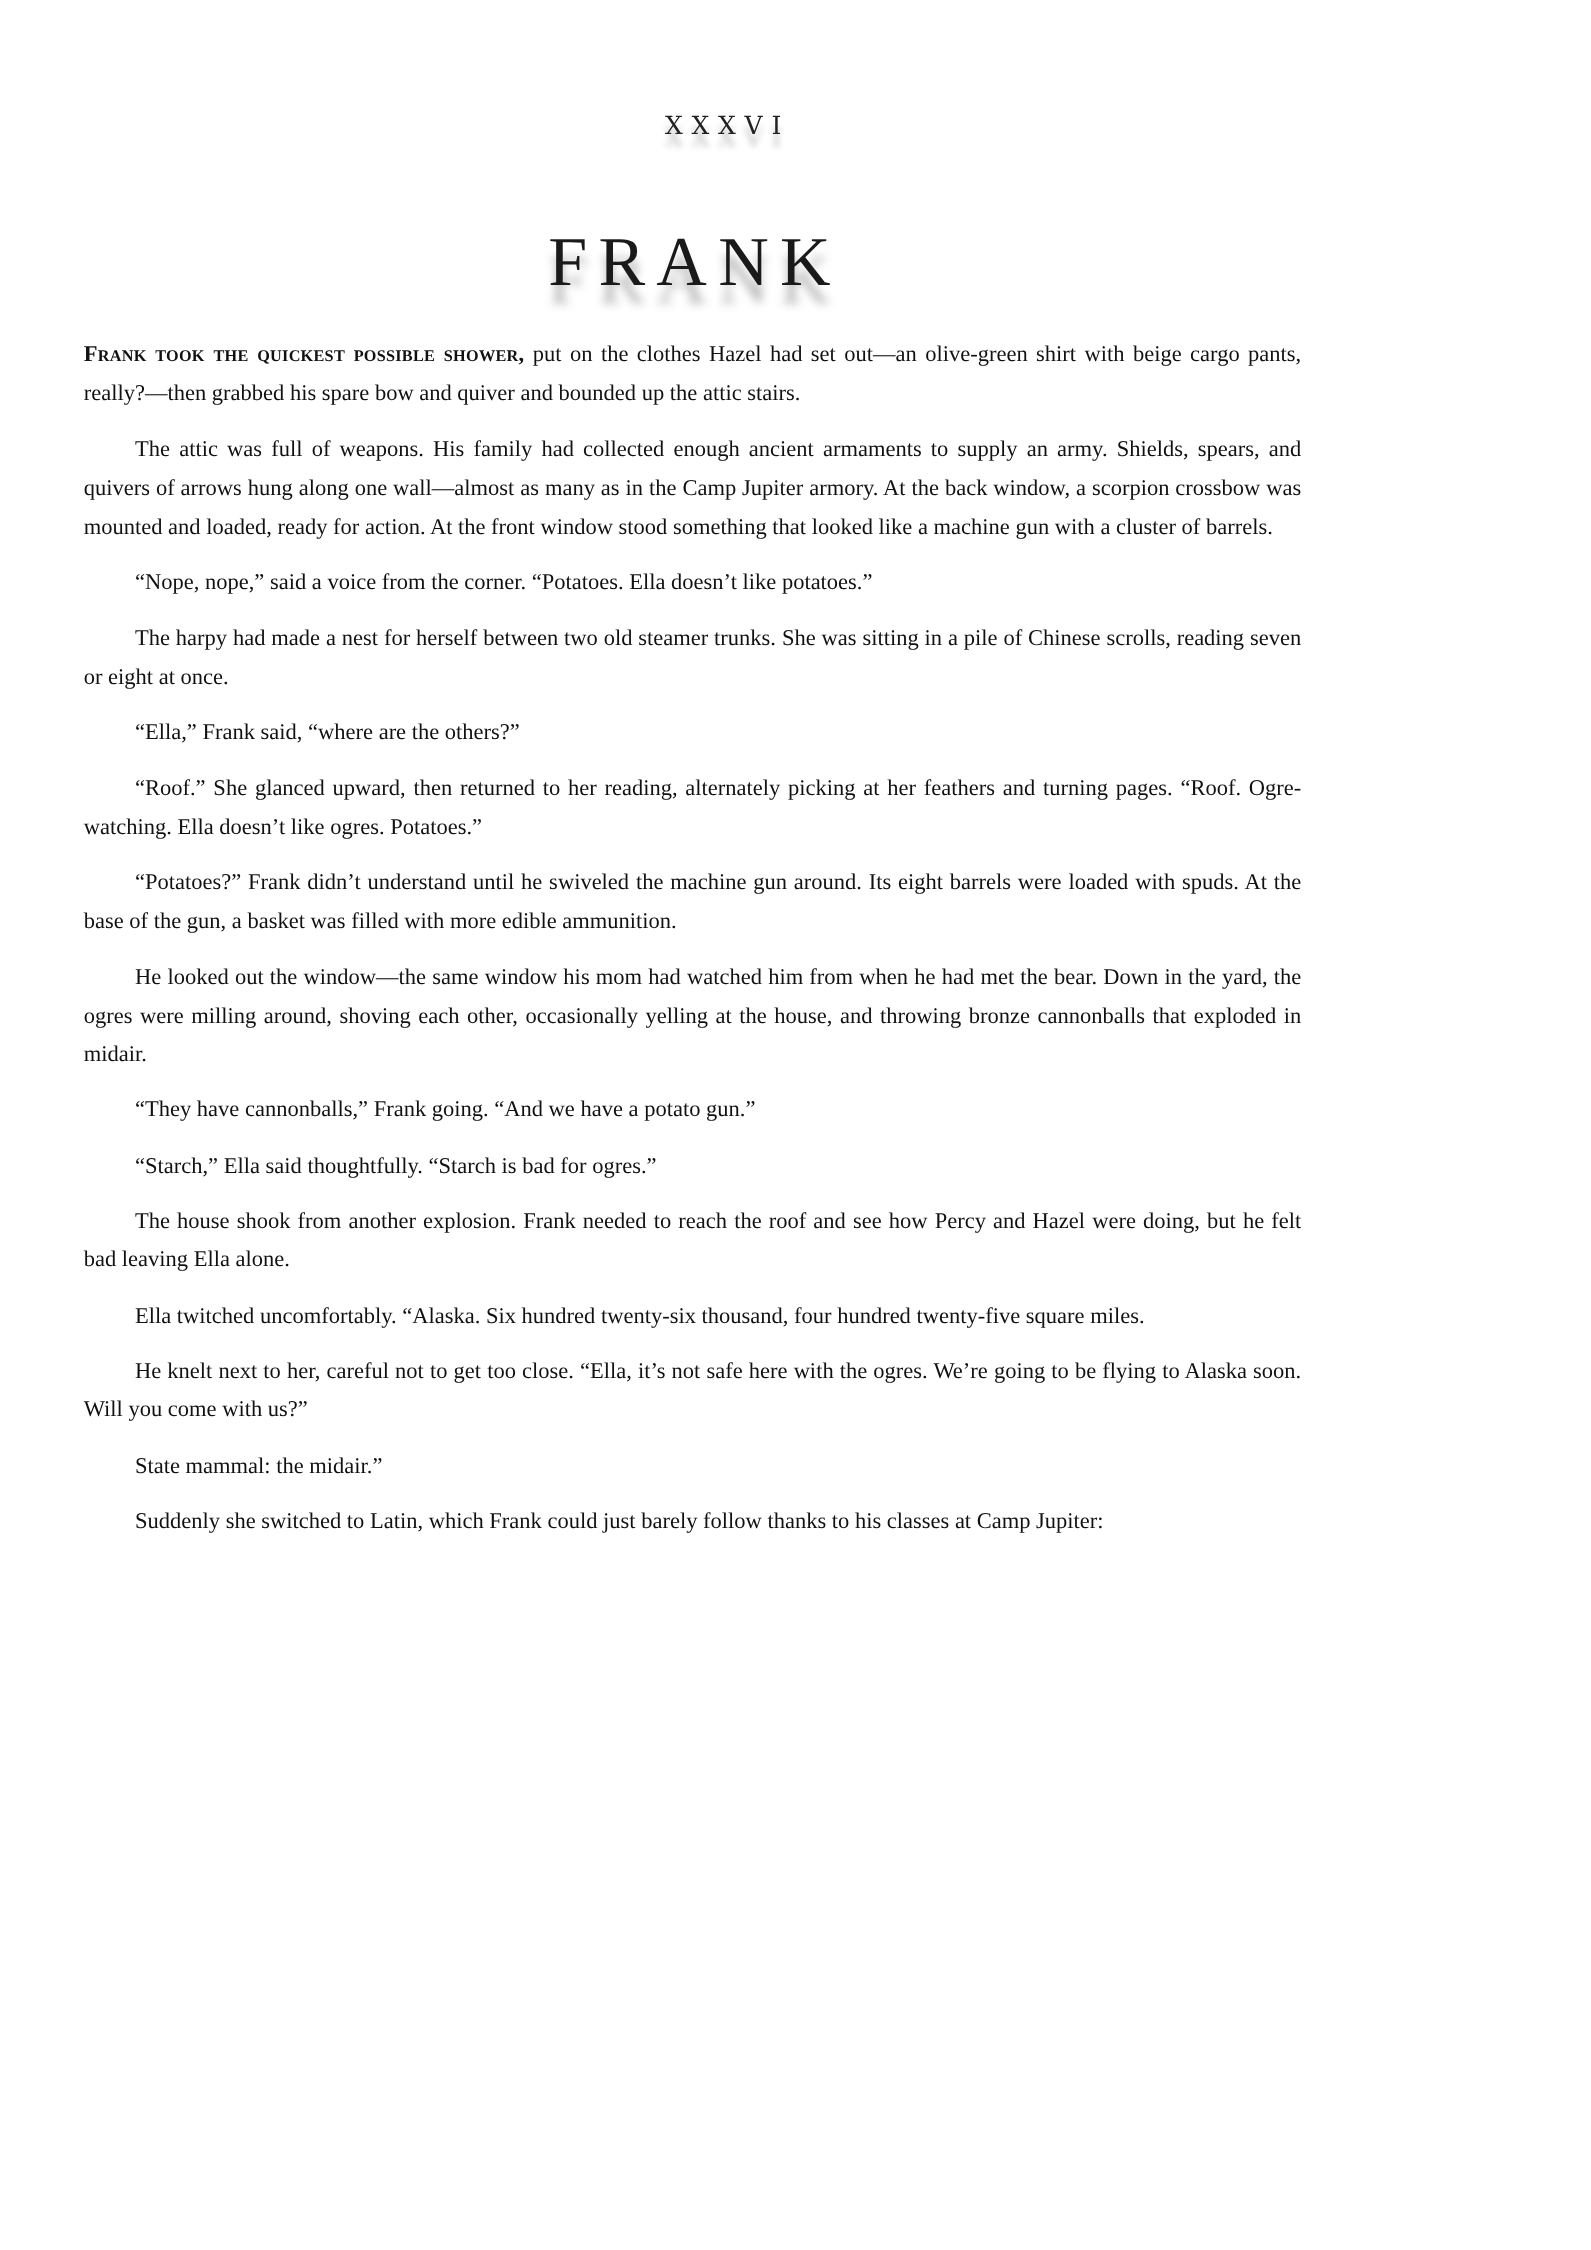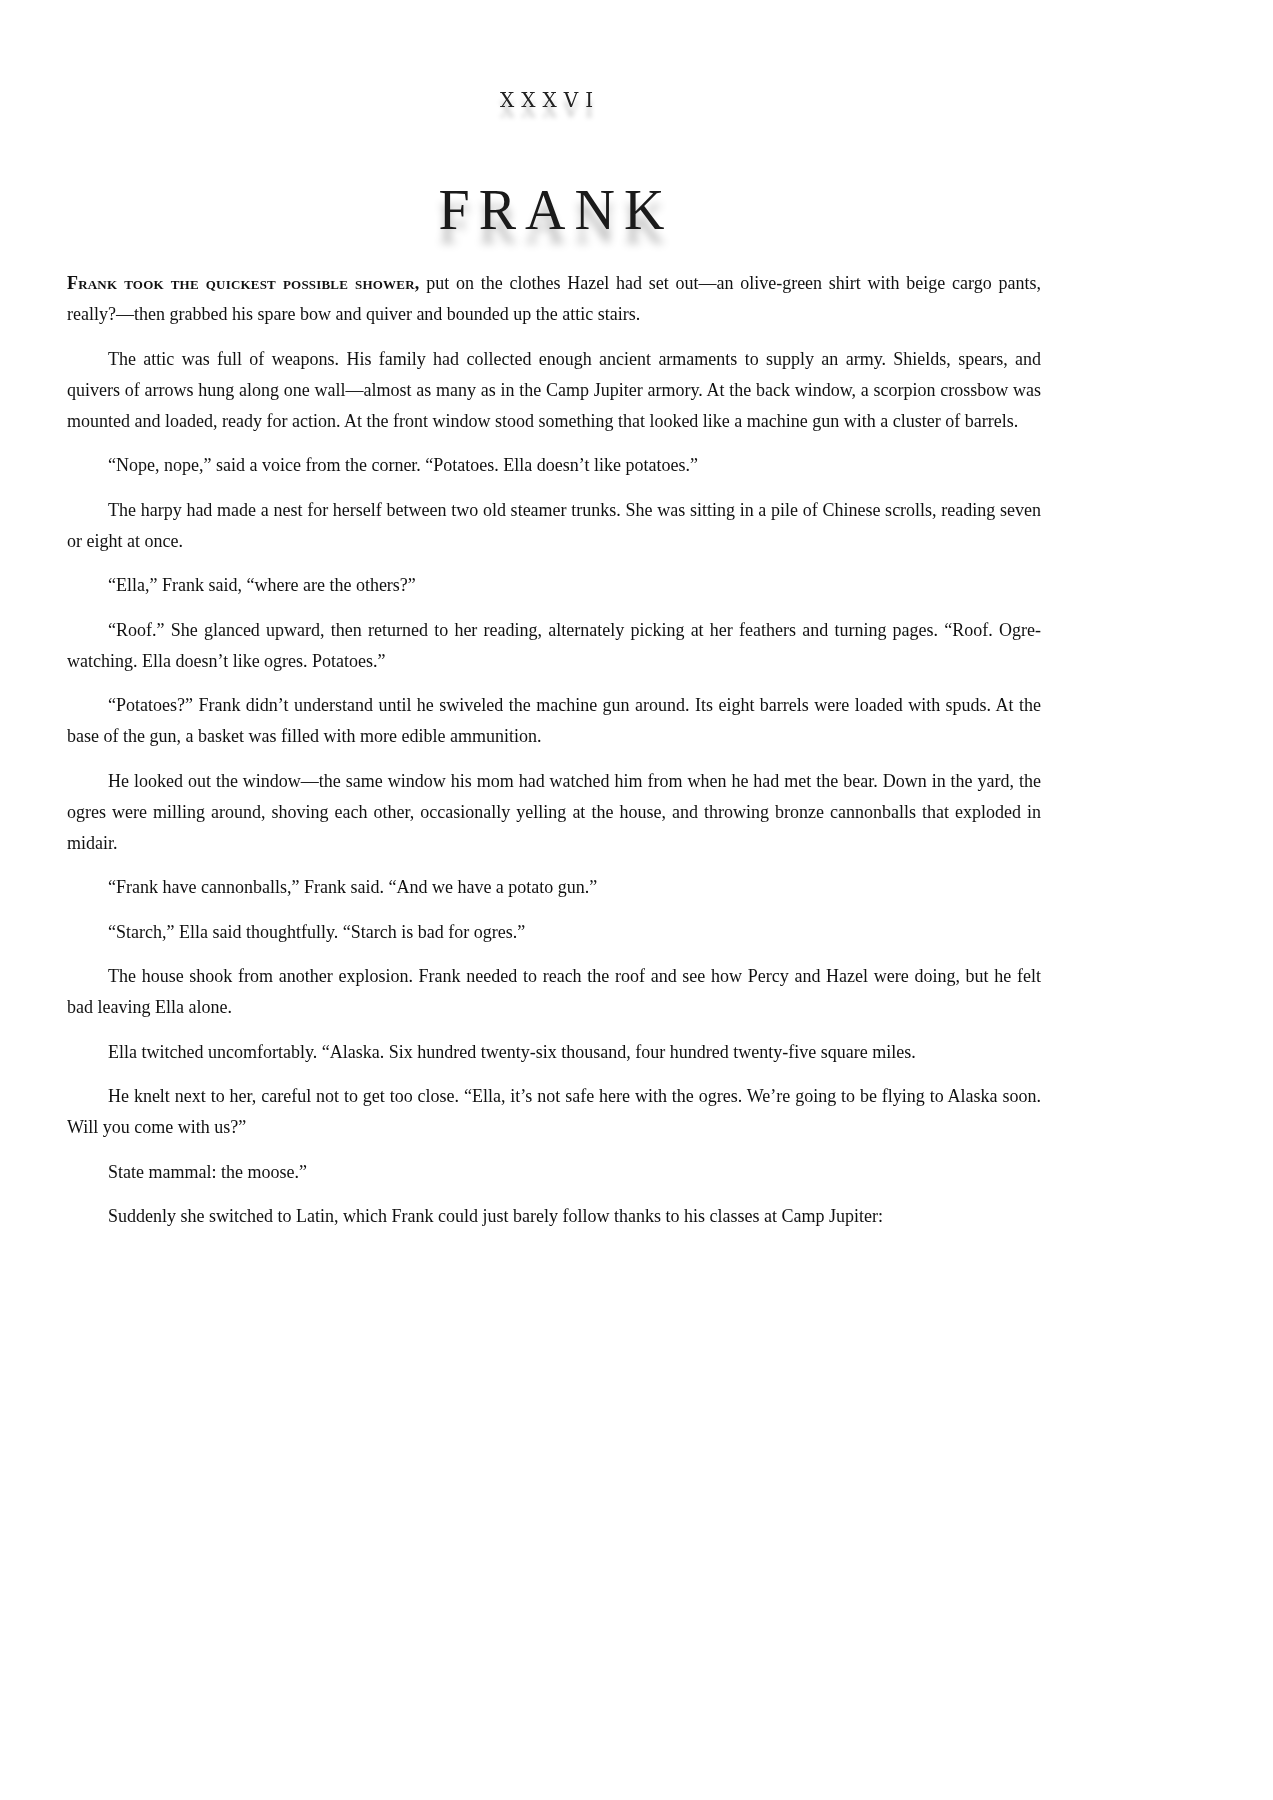--- a/index.html
+++ b/index.html
@@ -26,20 +26,21 @@
       position: absolute;
       top: 88px;
       left: 0;
       width: 1100px;
       text-align: center;
       font-family: "DejaVu Serif", "Liberation Serif", serif;
       font-size: 20px;
       letter-spacing: 7px;
       color: #222222;
       text-shadow: 0px 10px 5px rgba(0,0,0,0.28);
+      padding-left: 32px;
     }
     .chapter-title {
       position: absolute;
       top: 178px;
       left: 0;
       width: 1112px;
       text-align: center;
       font-family: "Liberation Serif", "DejaVu Serif", serif;
       font-size: 56px;
       letter-spacing: 9px;
@@ -79,22 +80,22 @@
 
   <div class="body-text">
     <p class="first"><span class="lead-in">Frank took the quickest possible shower,</span><span> put on the clothes Hazel had set out—an olive-green shirt with beige cargo pants, really?—then grabbed his spare bow and quiver and bounded up the attic stairs.</span></p>
     <p>The attic was full of weapons. His family had collected enough ancient armaments to supply an army. Shields, spears, and quivers of arrows hung along one wall—almost as many as in the Camp Jupiter armory. At the back window, a scorpion crossbow was mounted and loaded, ready for action. At the front window stood something that looked like a machine gun with a cluster of barrels.</p>
     <p>“Nope, nope,” said a voice from the corner. “Potatoes. Ella doesn’t like potatoes.”</p>
     <p>The harpy had made a nest for herself between two old steamer trunks. She was sitting in a pile of Chinese scrolls, reading seven or eight at once.</p>
     <p>“Ella,” Frank said, “where are the others?”</p>
     <p>“Roof.” She glanced upward, then returned to her reading, alternately picking at her feathers and turning pages. “Roof. Ogre-watching. Ella doesn’t like ogres. Potatoes.”</p>
     <p>“Potatoes?” Frank didn’t understand until he swiveled the machine gun around. Its eight barrels were loaded with spuds. At the base of the gun, a basket was filled with more edible ammunition.</p>
     <p>He looked out the window—the same window his mom had watched him from when he had met the bear. Down in the yard, the ogres were milling around, shoving each other, occasionally yelling at the house, and throwing bronze cannonballs that exploded in midair.</p>
-    <p>“Frank have cannonballs,” Frank said. “And we have a potato gun.”</p>
+    <p>“They have cannonballs,” Frank going. “And we have a potato gun.”</p>
     <p>“Starch,” Ella said thoughtfully. “Starch is bad for ogres.”</p>
     <p>The house shook from another explosion. Frank needed to reach the roof and see how Percy and Hazel were doing, but he felt bad leaving Ella alone.</p>
     <p>Ella twitched uncomfortably. “Alaska. Six hundred twenty-six thousand, four hundred twenty-five square miles.</p>
     <p>He knelt next to her, careful not to get too close. “Ella, it’s not safe here with the ogres. We’re going to be flying to Alaska soon. Will you come with us?”</p>
-    <p>State mammal: the moose.”</p>
+    <p>State mammal: the midair.”</p>
     <p>Suddenly she switched to Latin, which Frank could just barely follow thanks to his classes at Camp Jupiter:</p>
   </div>
 
 </div>
 
 </body></html>

